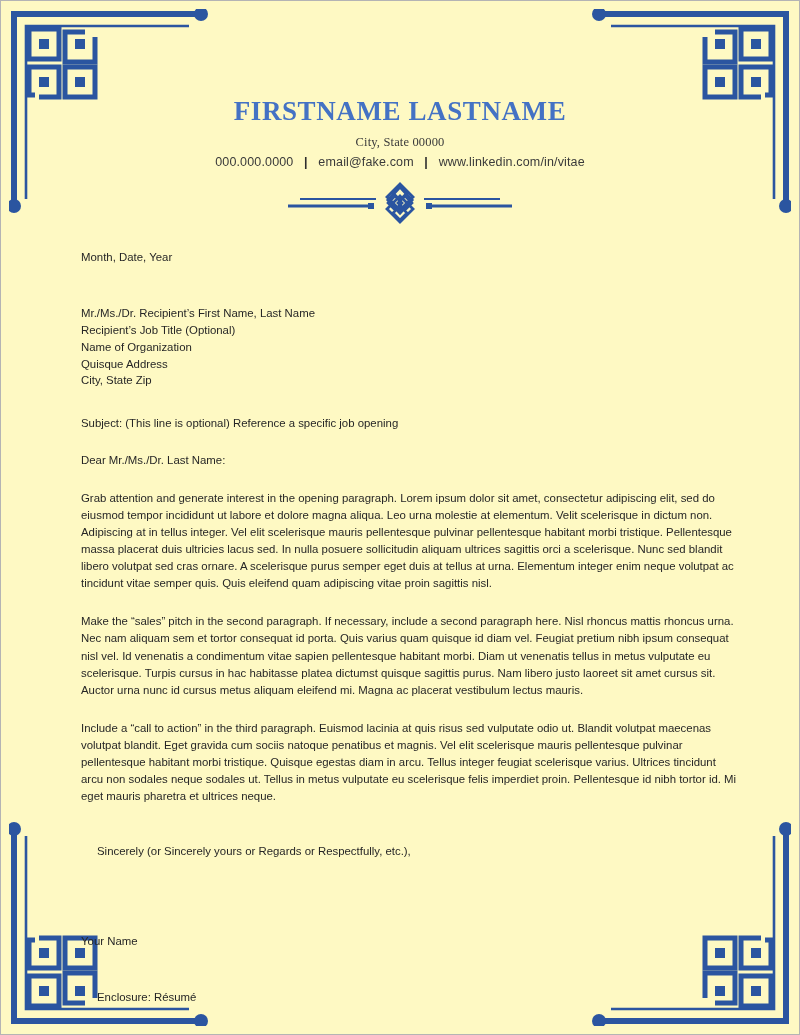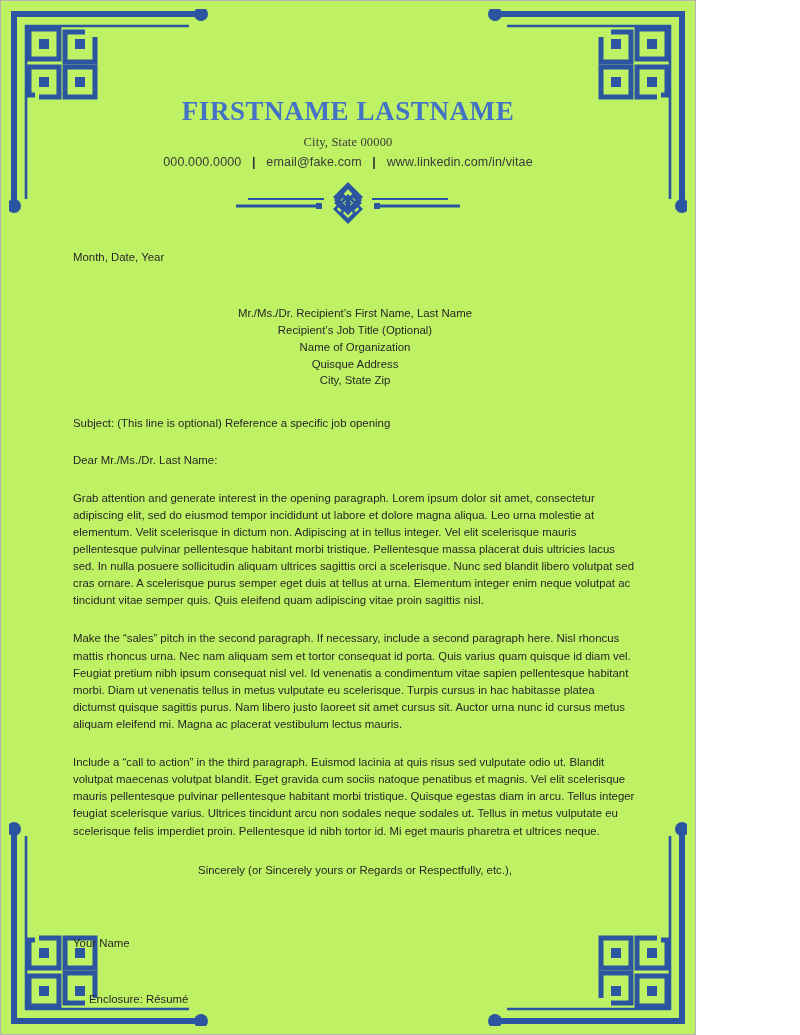--- a/index.html
+++ b/index.html
@@ -6,23 +6,23 @@
     margin: 0;
     padding: 0;
     background: #ffffff;
   }
   body {
     font-family: "Liberation Sans", sans-serif;
   }
 
   .page {
     position: relative;
-    width: 696px;
+    width: 800px;
     height: 1035px;
-    background: #bef264;
+    background: #fef9c3;
     border: 1px solid #b4b4b4;
     box-sizing: border-box;
     overflow: hidden;
   }
 
   
   .corner {
     position: absolute;
     width: 215px;
     height: 215px;
@@ -75,39 +75,39 @@
   
   .divider {
     margin-top: 13px;
     display: flex;
     justify-content: center;
   }
 
   
   .letter {
     position: absolute;
-    left: 72px;
+    left: 80px;
     right: 58px;
     top: 248px;
     color: #262626;
     font-size: 11.4px;
     line-height: 1.43;
   }
   .date-line { margin: 0; }
   .recipient-block { margin: 0; padding-top: 40px; }
-  .recipient-block div { line-height: 1.47; text-align: center; }
+  .recipient-block div { line-height: 1.47; }
   .subject-line { margin: 0; padding-top: 26px; }
   .salutation { margin: 0; padding-top: 21px; }
   .body-para {
     margin: 0;
     padding-top: 21px;
     text-align: left;
     line-height: 1.5;
   }
-  .closing { margin: 0; padding-top: 22px; text-align: center; }
+  .closing { margin: 16px; padding-top: 22px; }
   .signature-name { margin: 0; padding-top: 57px; }
   .enclosure { margin: 16px; padding-top: 24px; }
 </style>
 </head>
 <body>
 
 <div class="page">
 
   <div class="corner corner-tl">
     <svg width="215" height="215" viewBox="0 0 215 215" xmlns="http://www.w3.org/2000/svg">

